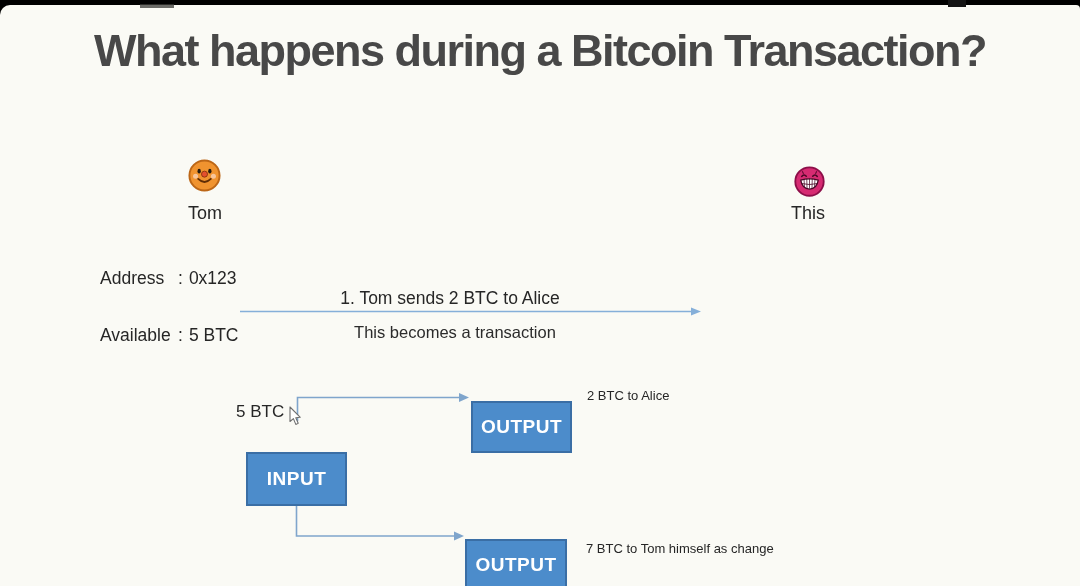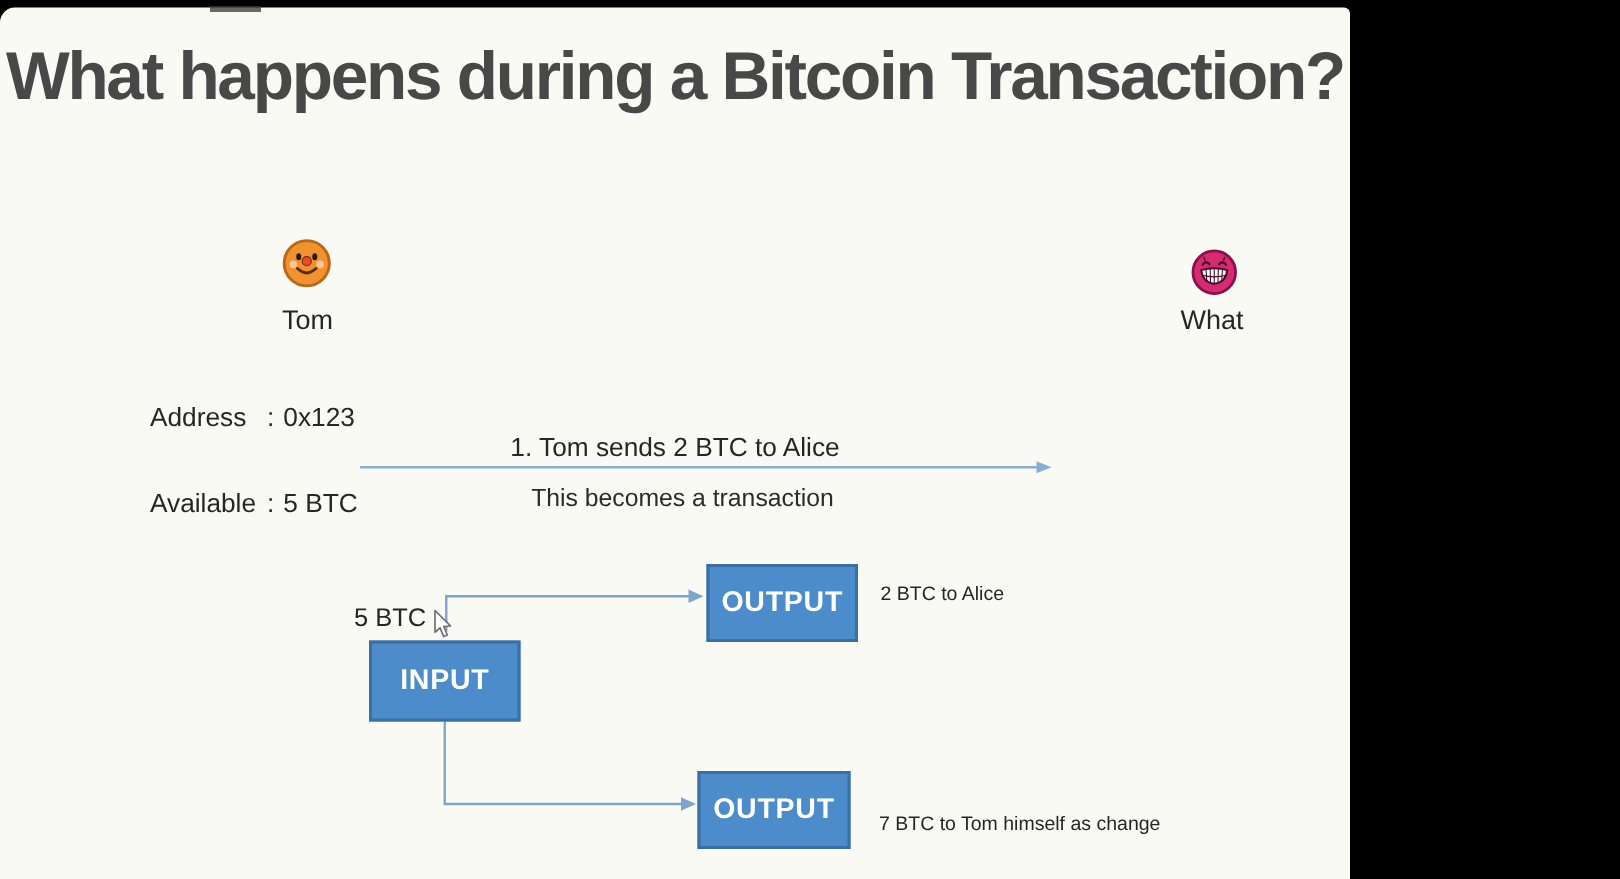--- a/index.html
+++ b/index.html
@@ -1,17 +1,17 @@
 <!DOCTYPE html>
 <html><head>
 <meta charset="utf-8">
 <style>
   html,body{margin:0;padding:0;background:#000;}
   .stage{
-    position:relative;width:900px;height:586px;overflow:hidden;
+    position:relative;width:1080px;height:586px;overflow:hidden;
     background:#000;font-family:"Liberation Sans","DejaVu Sans",sans-serif;
     color:#2e2e2e;
   }
   .content{
     position:absolute;left:0;top:5px;right:0;bottom:0;
     background:#fafaf5;border-radius:10px 4px 0 0;
   }
   .tick{position:absolute;background:#3a3a36;}
   .tick1{left:140px;top:4px;width:34px;height:4px;opacity:.75;}
   .tick2{left:948px;top:0;width:18px;height:7px;background:#141414;}
@@ -27,20 +27,21 @@
   .tx-step{position:absolute;left:290px;top:283px;width:320px;text-align:center;
     font-size:17.5px;color:#262626;}
   .tx-note{position:absolute;left:305px;top:318px;width:300px;text-align:center;
     font-size:16.5px;color:#2b2b2b;}
   .flow-label{position:absolute;font-size:17px;color:#262626;}
   .box{
     position:absolute;background:#4c8ccb;border:2px solid #3a6ea5;
     display:flex;align-items:center;justify-content:center;
     color:#ffffff;font-weight:700;font-size:19px;letter-spacing:.5px;
     box-sizing:border-box;
+    margin-top:25px;
   }
   .box-input{left:246px;top:422px;width:101px;height:54px;}
   .box-output1{left:471px;top:371px;width:101px;height:52px;}
   .box-output2{left:465px;top:509px;width:102px;height:52px;}
   .out-note{position:absolute;font-size:13px;color:#262626;white-space:nowrap;}
   .out-note1{left:587px;top:383px;}
   .out-note2{left:586px;top:536px;}
   .amount{left:236px;top:397px;}
   svg.overlay{position:absolute;left:0;top:0;width:1080px;height:586px;pointer-events:none;}
   .cursor{position:absolute;left:288px;top:401px;}
@@ -78,21 +79,21 @@
       <svg width="33" height="33" viewBox="0 0 36 36">
         <circle cx="18" cy="18" r="15.5" fill="#d62b72" stroke="#8d0e49" stroke-width="2"></circle>
         <path d="M9.5 12.5 Q12 9.3 14.5 12.2" fill="none" stroke="#4a0826" stroke-width="1.7" stroke-linecap="round"></path>
         <path d="M21.5 12.2 Q24 9.3 26.5 12.5" fill="none" stroke="#4a0826" stroke-width="1.7" stroke-linecap="round"></path>
         <path d="M11.2 9.2 L10.4 7.2 M24.8 9.2 L25.6 7.2" stroke="#4a0826" stroke-width="1.1" stroke-linecap="round"></path>
         <path d="M8.5 16.5 Q18 13.6 27.5 16.5 Q26.3 25.6 18 26.4 Q9.7 25.6 8.5 16.5 Z" fill="#ffffff" stroke="#4a0826" stroke-width="1.4"></path>
         <path d="M9.3 20.2 Q18 22.4 26.7 20.2" fill="none" stroke="#4a0826" stroke-width="0.9"></path>
         <path d="M12 15.3 L12.6 24.6 M15 14.9 L15.3 25.6 M18 14.8 L18 25.9 M21 14.9 L20.7 25.6 M24 15.3 L23.4 24.6" stroke="#4a0826" stroke-width="0.8"></path>
       </svg>
     </span>
-    <div class="actor-name" style="left:758px;top:198px;width:100px;">What</div>
+    <div class="actor-name" style="left:758px;top:198px;width:100px;">This</div>
 
     <div class="tx-step">1. Tom sends 2 BTC to Alice</div>
     <div class="tx-note">This becomes a transaction</div>
 
     <svg class="overlay">
       <path d="M240 306.5 L693 306.5" fill="none" stroke="#85afd9" stroke-width="1.6"></path>
       <path d="M701 306.5 L691 302.5 L691 310.5 Z" fill="#85afd9"></path>
       <path d="M297.5 416 L297.5 392.5 L460 392.5" fill="none" stroke="#7fa5cc" stroke-width="1.6"></path>
       <path d="M469 392.5 L459 388 L459 397 Z" fill="#7fa5cc"></path>
       <path d="M296.5 471 L296.5 531 L455 531" fill="none" stroke="#7fa5cc" stroke-width="1.6"></path>

